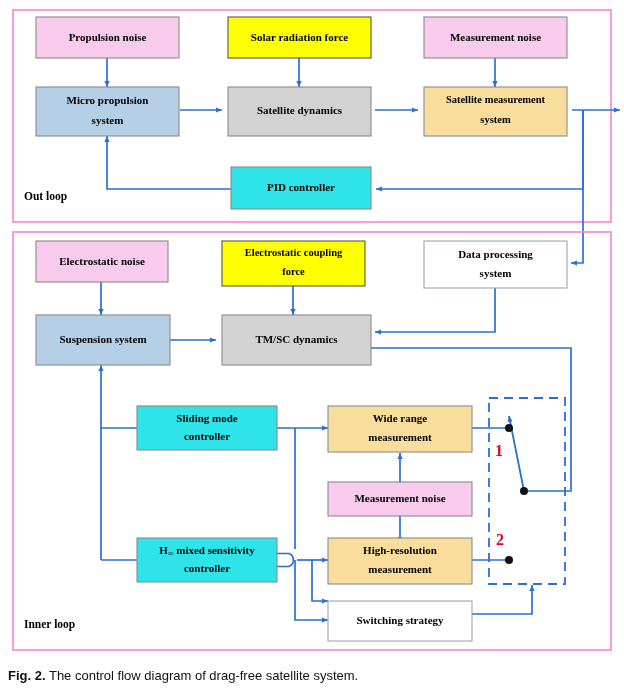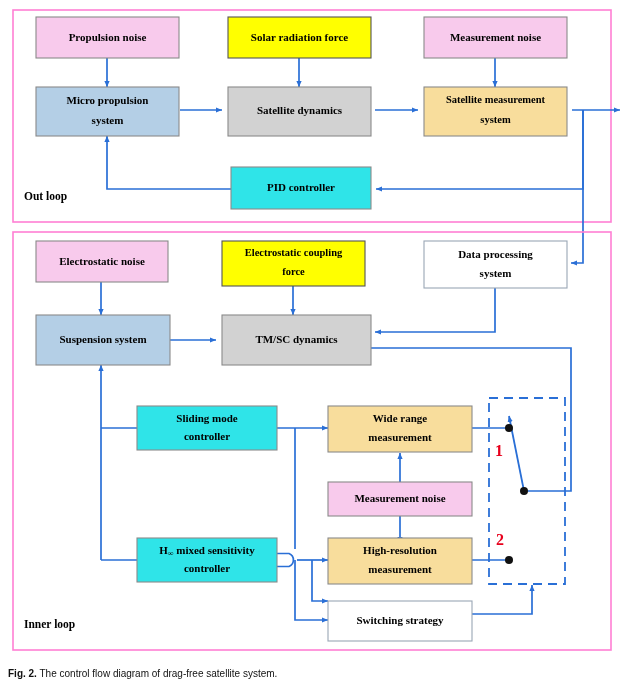--- a/index.html
+++ b/index.html
@@ -26,21 +26,21 @@
   }
   .sw-num{
     font-family:"Liberation Serif", serif;
     font-weight:bold;font-size:16px;fill:#e8001c;
     text-anchor:middle;dominant-baseline:middle;
   }
   .sub{font-size:8px;}
   #caption{
     position:absolute;left:8px;top:668px;width:608px;
     font-family:"Liberation Sans", sans-serif;
-    font-size:10px;color:#111;line-height:1.25;
+    font-size:13px;color:#111;line-height:1.25;
   }
   #caption .cap-label{font-weight:bold;}
 </style>
 </head>
 <body>
 
 <div id="figure-root">
 
   <svg id="diagram-svg" width="624" height="700" viewBox="0 0 624 700">
     <defs>

